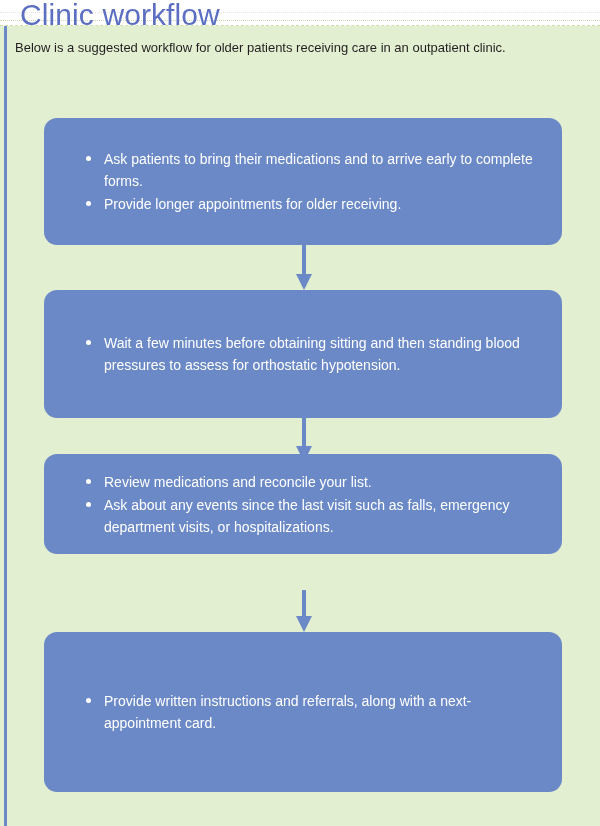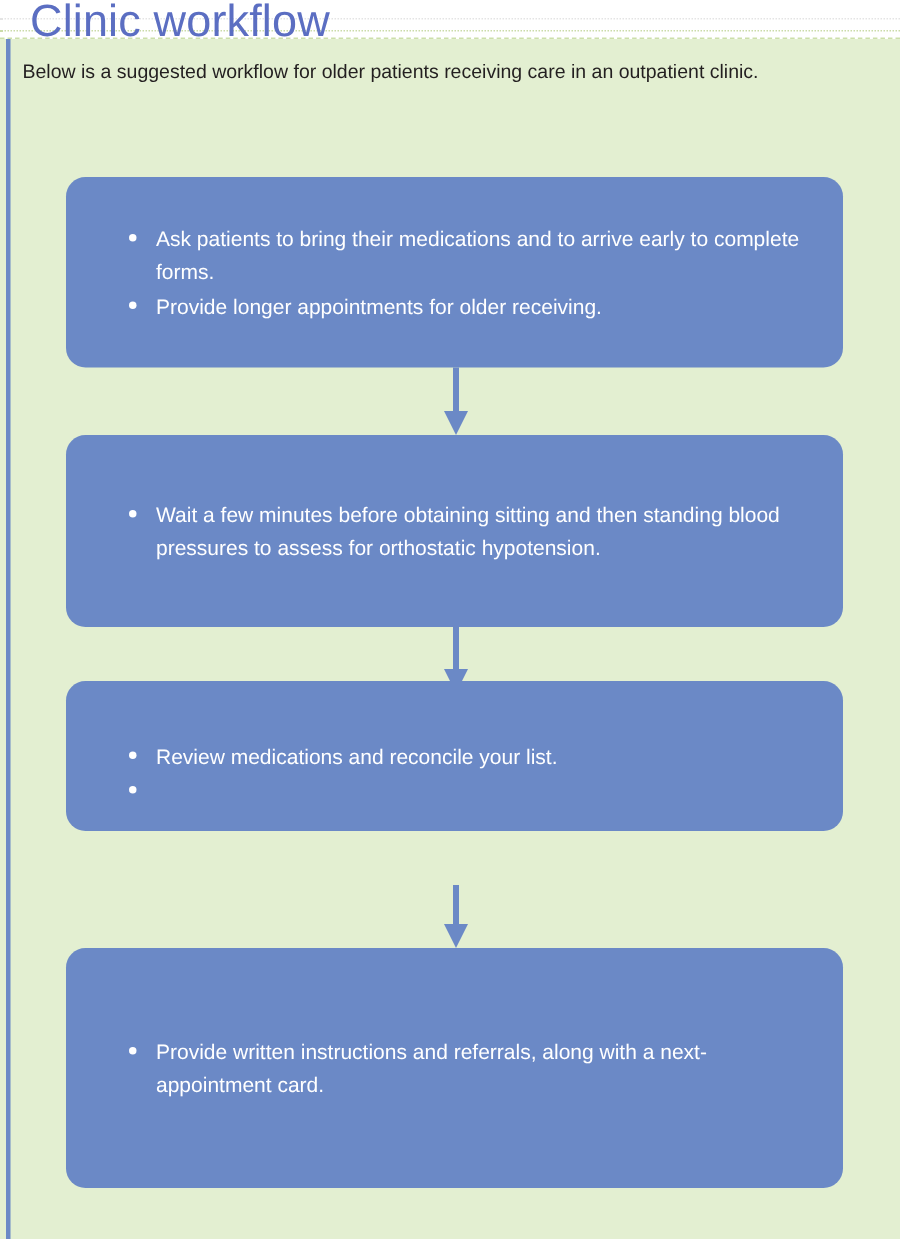--- a/index.html
+++ b/index.html
@@ -208,20 +208,21 @@
     </div>
 
     <div class="node" style="top:454px; height:100px;">
       <ul class="node-list">
         <li class="node-item">
           <span class="bullet"></span>
           <span>Review medications and reconcile your list.</span>
         </li>
         <li class="node-item">
           <span class="bullet"></span>
+          <span>Ask about any events since the last visit such as falls, emer­gency department visits, or hospitalizations.</span>
         </li>
       </ul>
     </div>
 
     <div class="arrow" style="top:590px; height:42px;">
       <div class="shaft" style="height:26px;"></div>
       <div class="head" style="top:26px;"></div>
     </div>
 
     <div class="node" style="top:632px; height:160px;">

